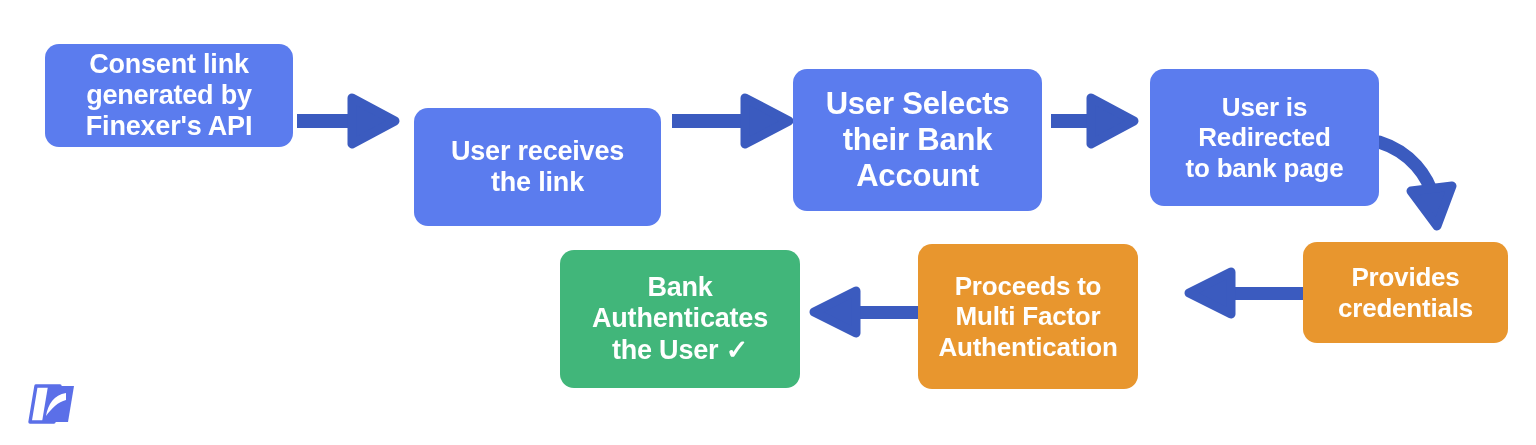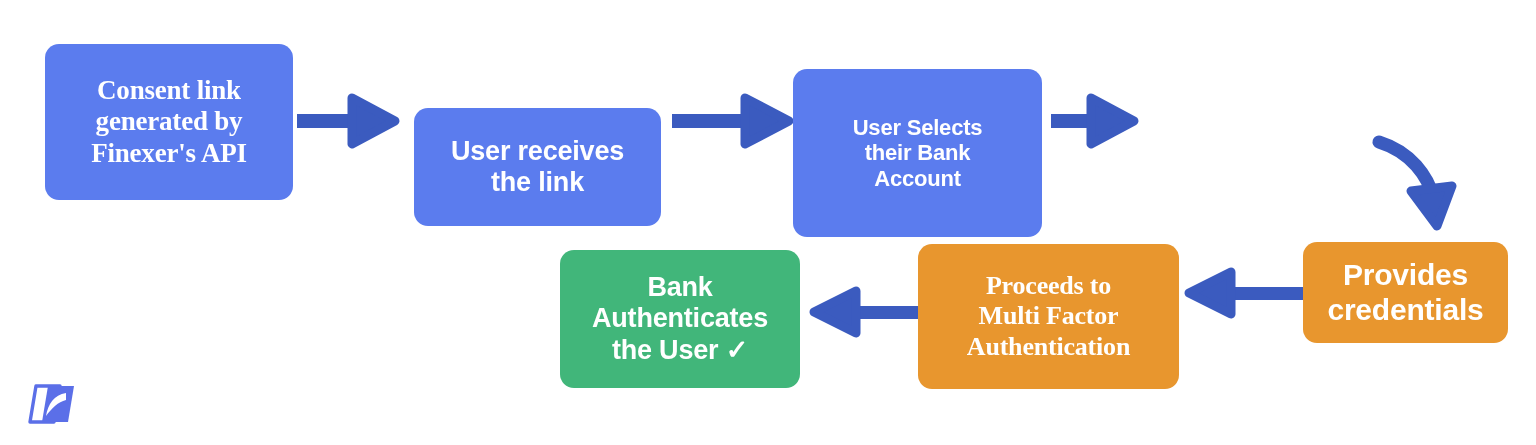--- a/index.html
+++ b/index.html
@@ -29,46 +29,44 @@
     box-sizing: border-box;
     line-height: 1.16;
     letter-spacing: -0.2px;
     padding: 4px 8px;
     z-index: 3;
   }
   .node span { display: block; white-space: pre-line; }
 
   
   #node-consent-link {
-    left: 45px; top: 44px; width: 248px; height: 156px;
+    left: 45px; top: 44px; width: 248px; height: 103px;
     font-size: 27px;
-    font-family: Liberation Serif, serif;
   }
   #node-user-receives {
     left: 414px; top: 72px; width: 247px; height: 118px;
     font-size: 27px;
     margin-top: 36px;
   }
   #node-user-selects {
-    left: 793px; top: 69px; width: 249px; height: 168px;
-    font-size: 22px;
+    left: 793px; top: 69px; width: 249px; height: 142px;
+    font-size: 31px;
   }
   #node-user-redirected {
     left: 1150px; top: 69px; width: 229px; height: 137px;
     font-size: 26px;
   }
   
   #node-provides-credentials {
     left: 1303px; top: 242px; width: 205px; height: 101px;
-    font-size: 30px;
+    font-size: 26px;
   }
   #node-mfa {
-    left: 918px; top: 244px; width: 261px; height: 145px;
+    left: 918px; top: 244px; width: 220px; height: 145px;
     font-size: 26px;
-    font-family: Liberation Serif, serif;
   }
   #node-bank-auth {
     left: 560px; top: 250px; width: 240px; height: 138px;
     font-size: 27px;
   }
 
   #arrow-layer {
     position: absolute;
     left: 0; top: 0;
     width: 1536px; height: 445px;
@@ -139,20 +137,25 @@
     <span>User receives
 the link</span>
   </div>
 
   <div class="node" id="node-user-selects" style="background:#5B7CEE">
     <span>User Selects
 their Bank
 Account</span>
   </div>
 
+  <div class="node" id="node-user-redirected" style="background:#5B7CEE">
+    <span>User is
+Redirected
+to bank page</span>
+  </div>
 
   <div class="node" id="node-provides-credentials" style="background:#E8962E">
     <span>Provides
 credentials</span>
   </div>
 
   <div class="node" id="node-mfa" style="background:#E8962E">
     <span>Proceeds to
 Multi Factor
 Authentication</span>

